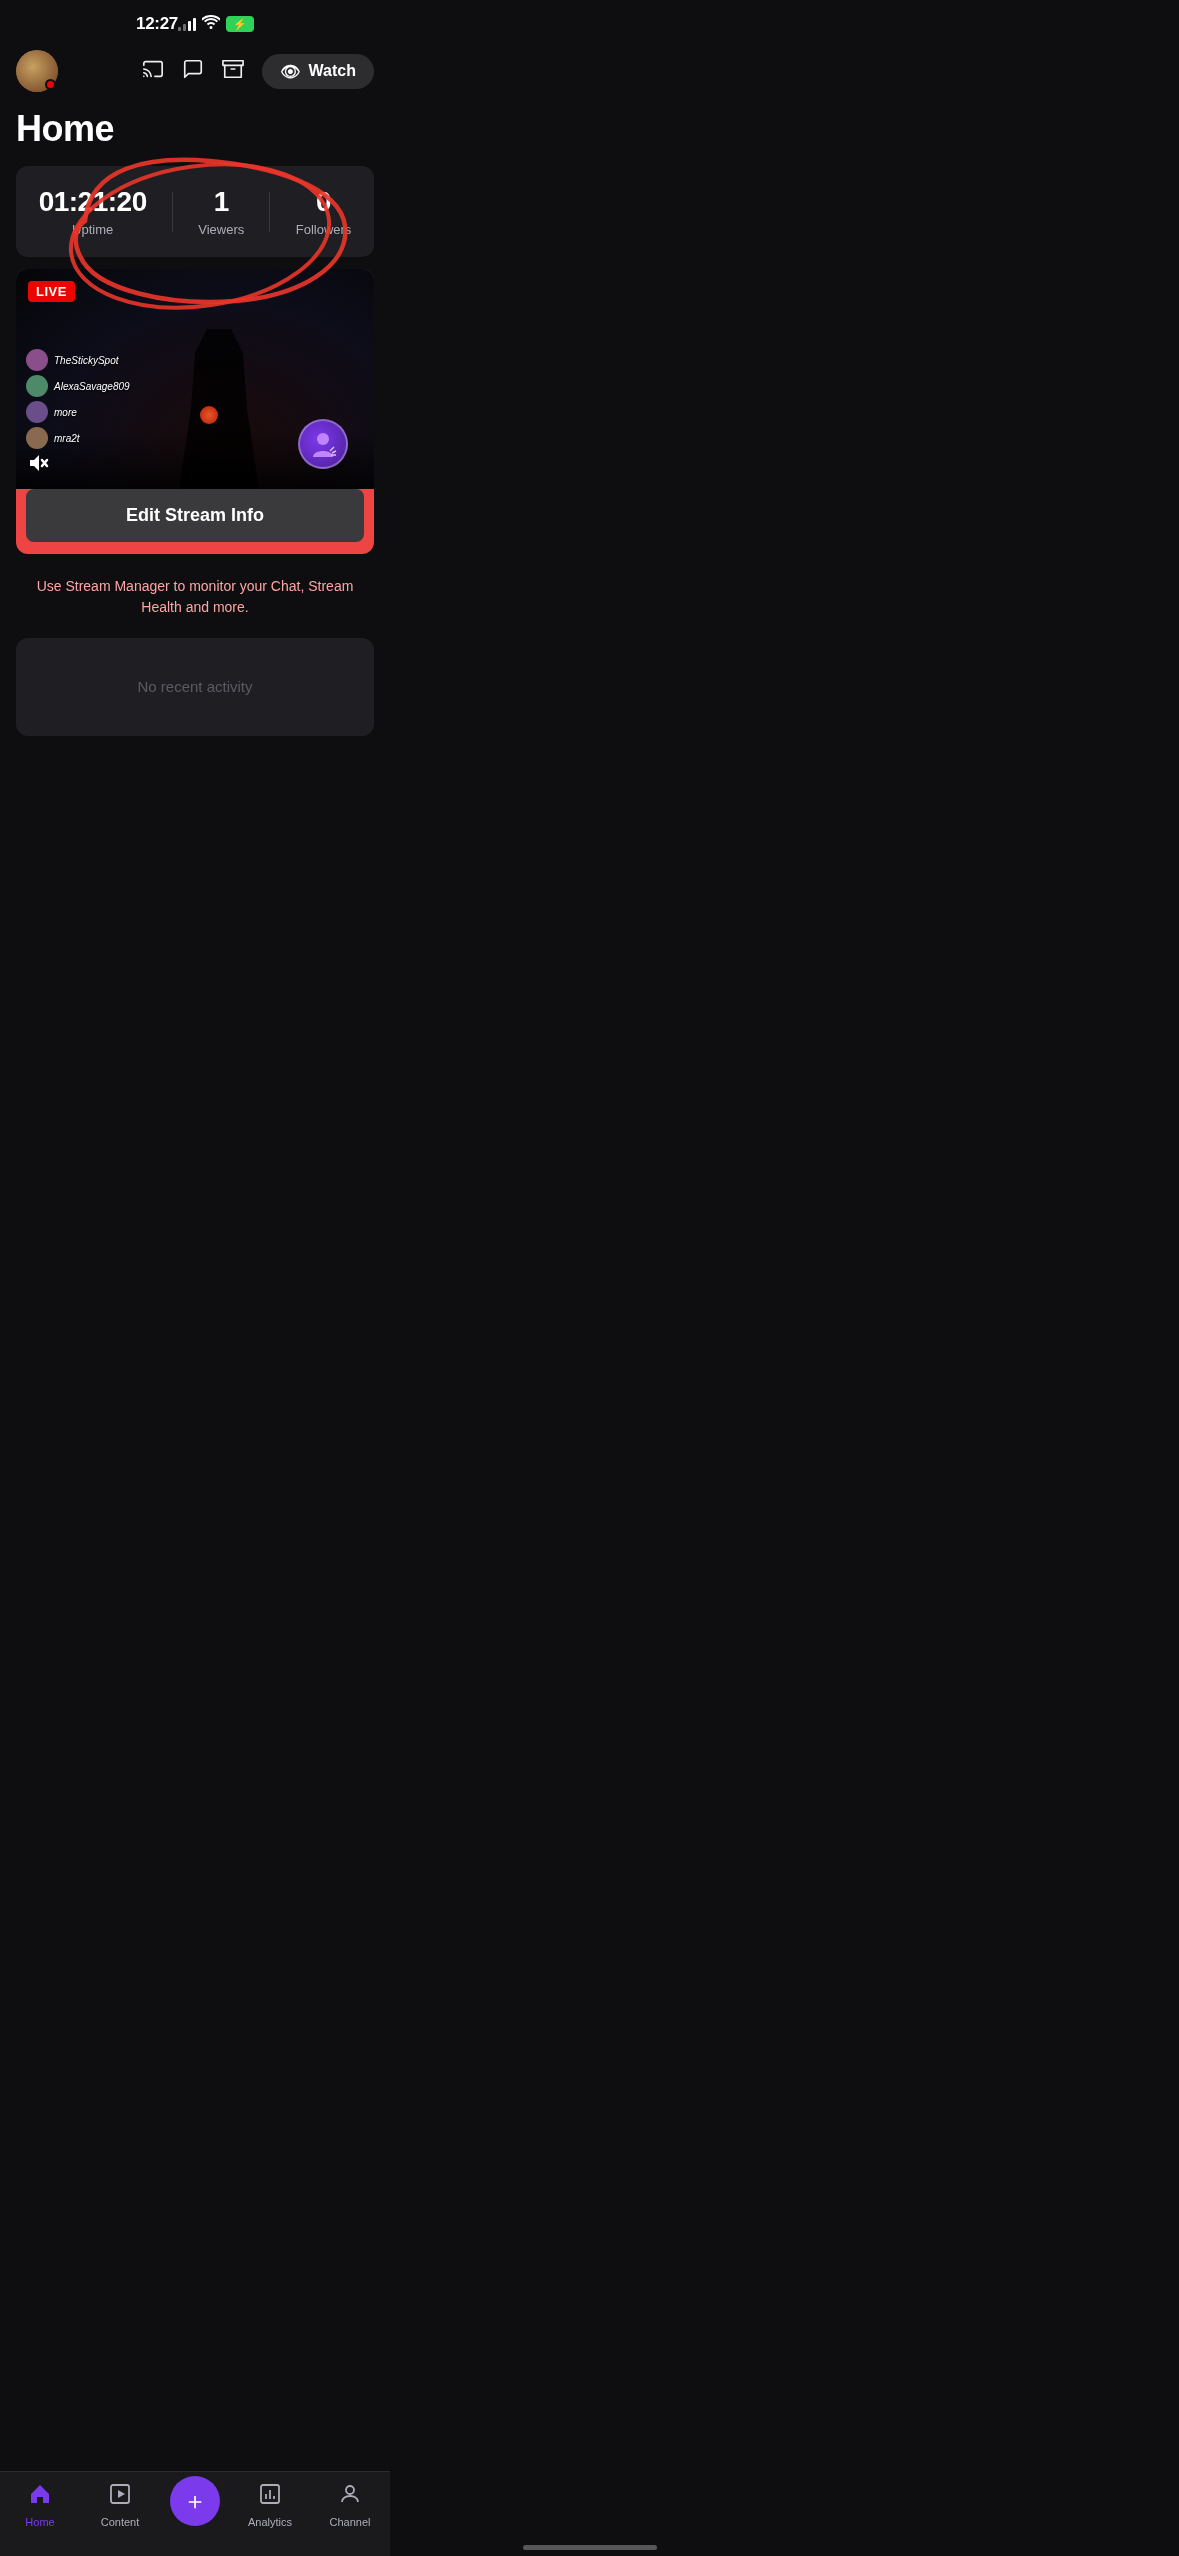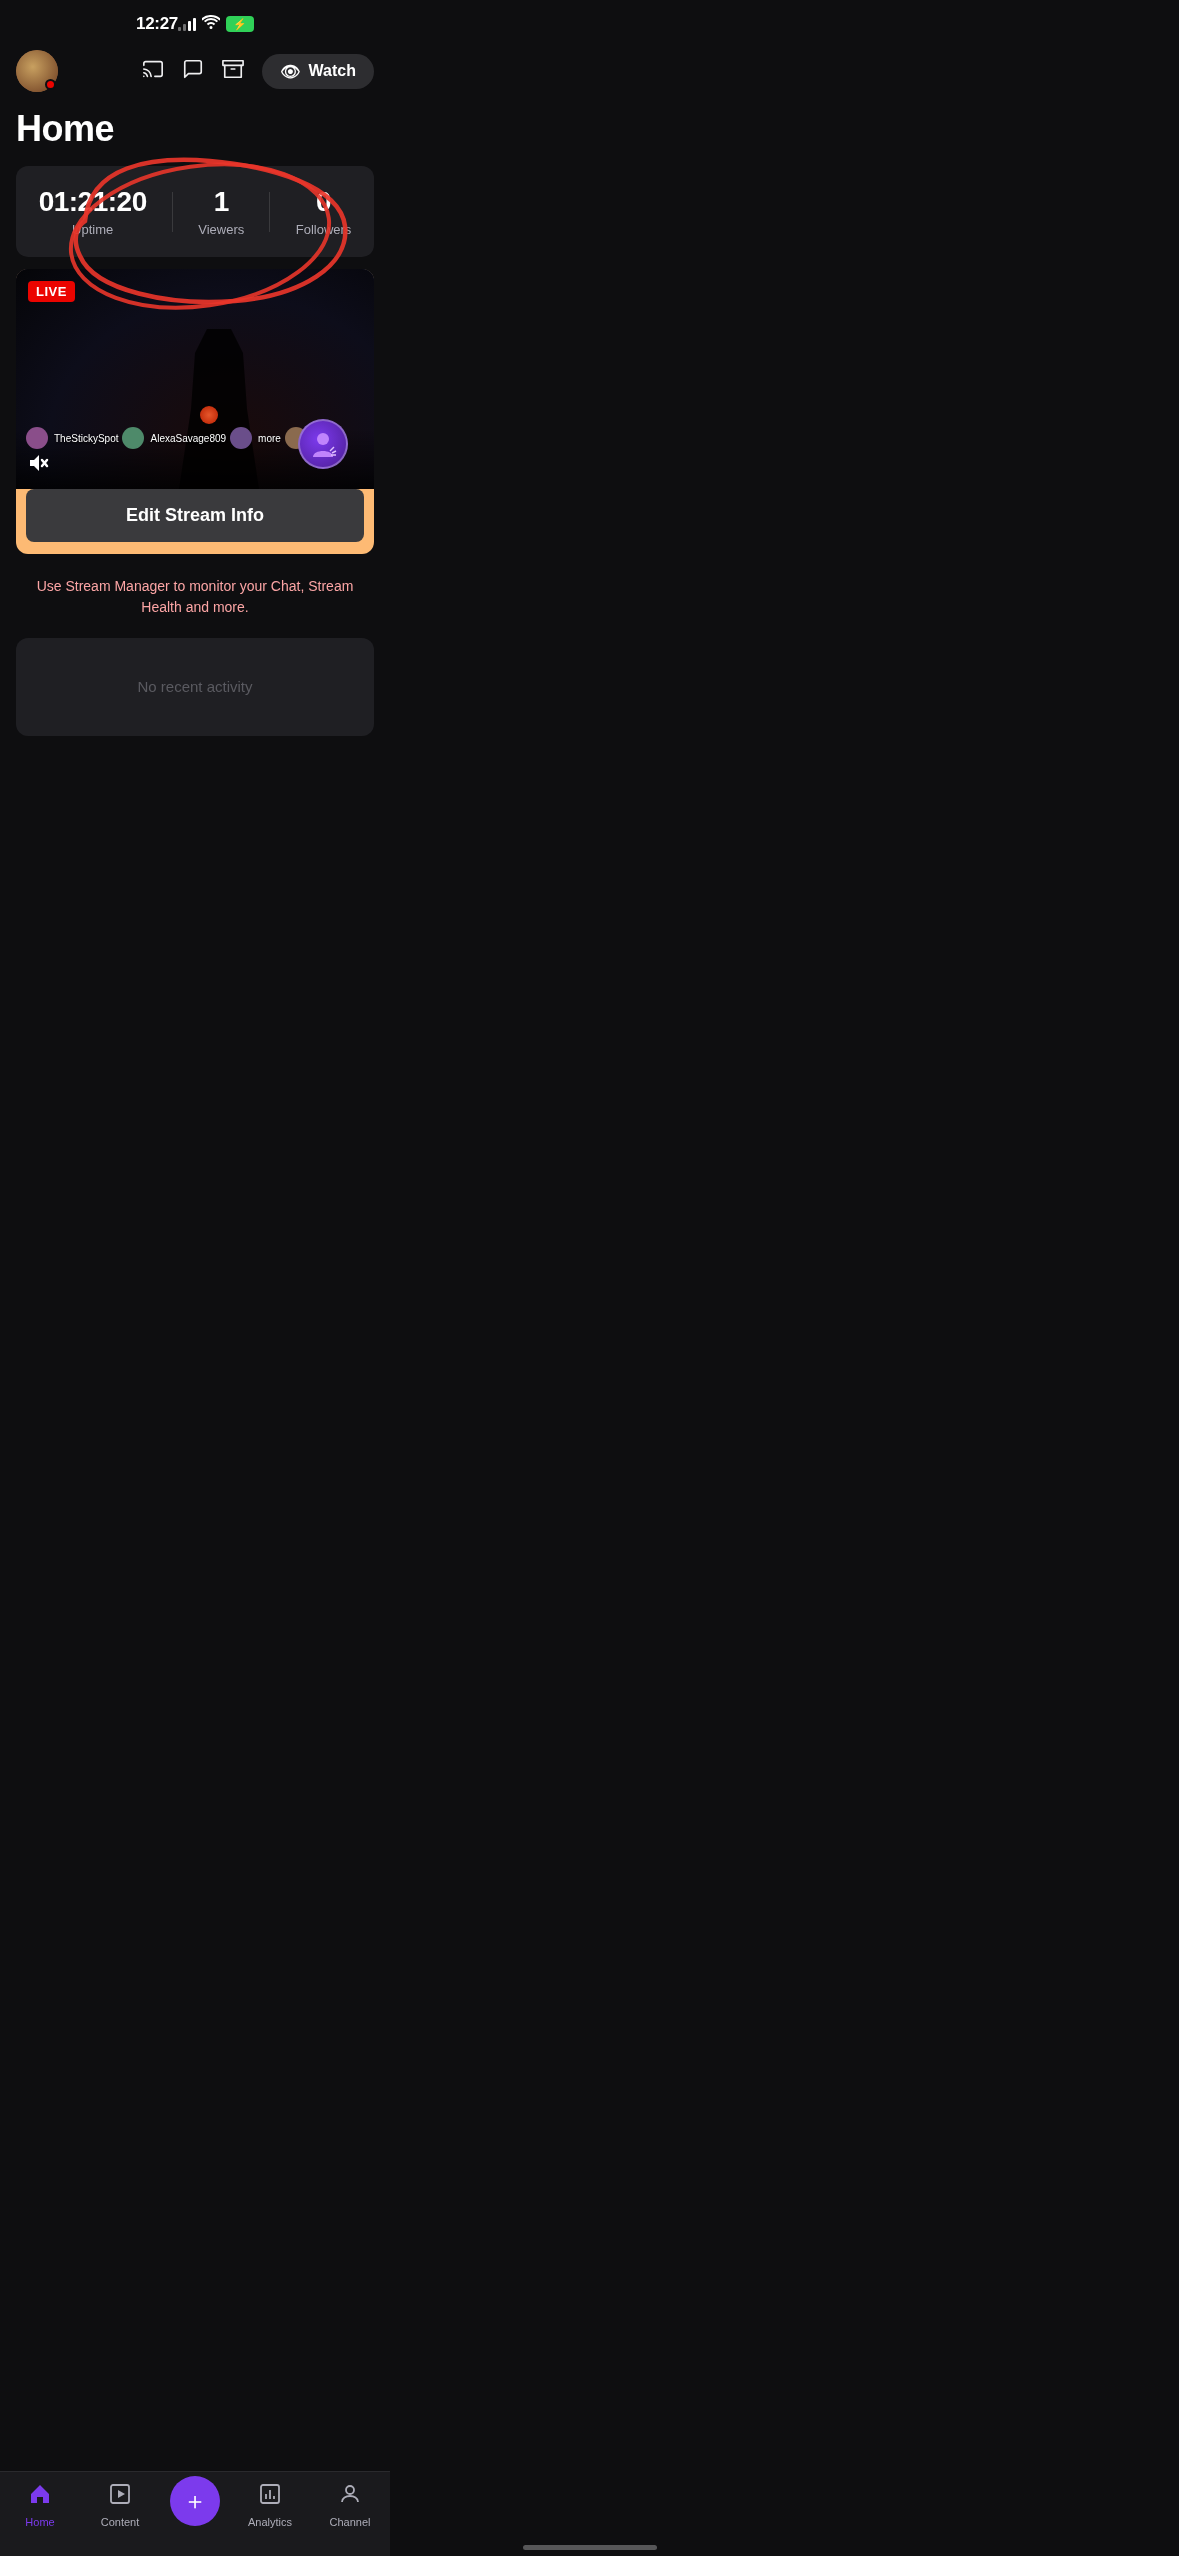--- a/index.html
+++ b/index.html
@@ -157,21 +157,21 @@
       color: #adadb8;
     }
     .stat-divider {
       width: 1px;
       height: 40px;
       background: #3a3a3d;
     }
 
     
     .stream-card {
-      background: #fdba74;
+      background: #ef4444;
       border-radius: 12px;
       margin: 0 16px 14px;
       overflow: hidden;
     }
 
     
     .stream-preview {
       position: relative;
       width: 100%;
       height: 220px;
@@ -197,22 +197,23 @@
       border-radius: 4px;
       letter-spacing: 0.5px;
     }
 
     
     .chat-overlay {
       position: absolute;
       left: 10px;
       bottom: 40px;
       display: flex;
-      flex-direction: row;
+      flex-direction: column;
       gap: 4px;
+      font-style: italic;
     }
     .chat-item {
       display: flex;
       align-items: center;
       gap: 6px;
     }
     .chat-avatar {
       width: 22px;
       height: 22px;
       border-radius: 50%;

